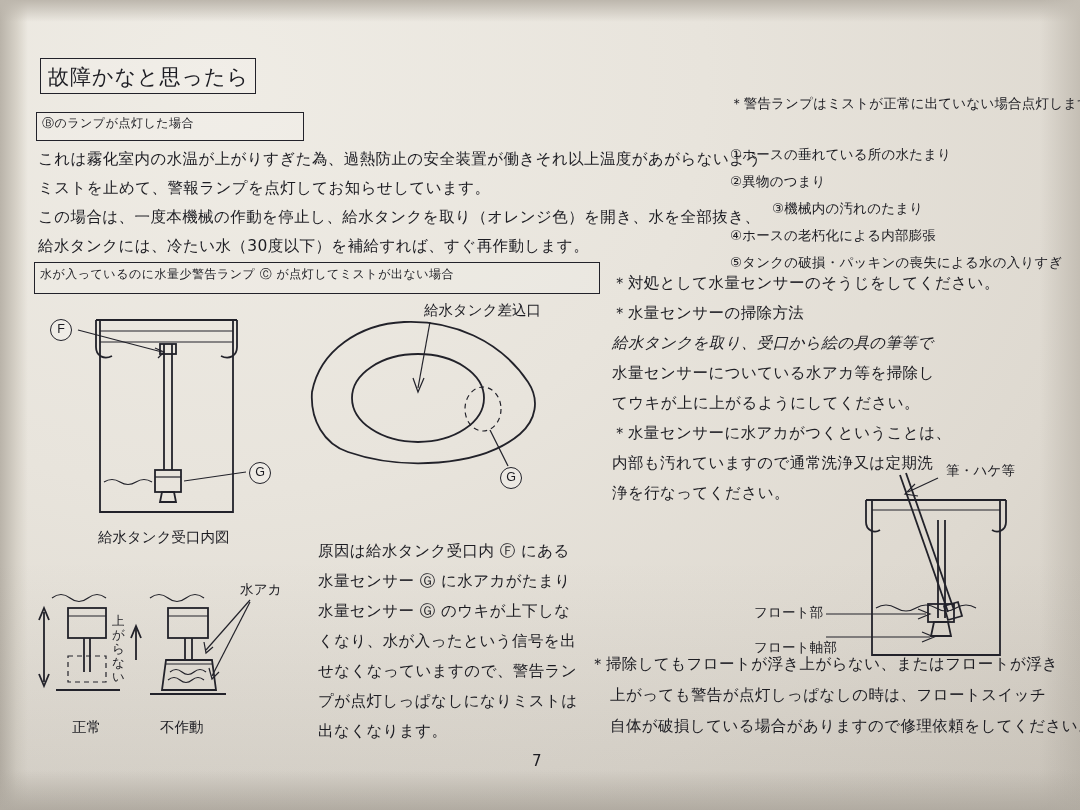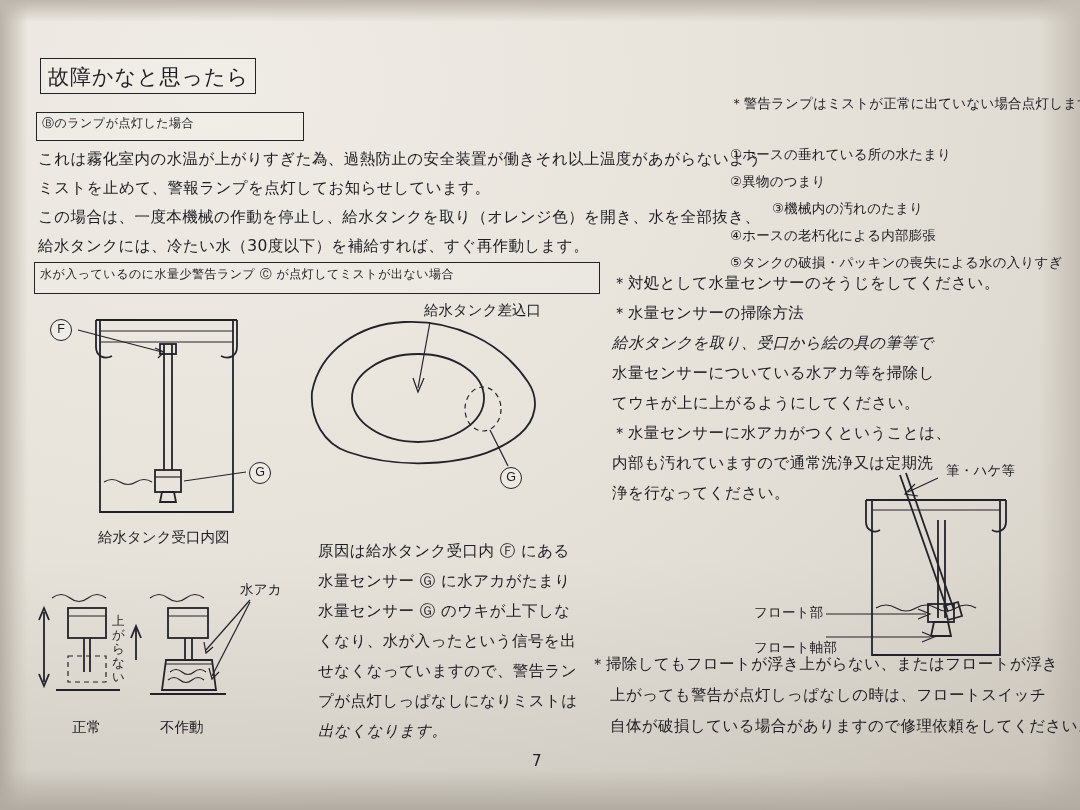--- a/index.html
+++ b/index.html
@@ -167,21 +167,21 @@
 い</div>
   <div class="txt jp cap" style="left:72px;top:717px;">正常</div>
   <div class="txt jp cap" style="left:160px;top:717px;">不作動</div>
 
   <div class="txt jp body" style="left:318px;top:540px;">原因は給水タンク受口内 Ⓕ にある</div>
   <div class="txt jp body" style="left:318px;top:570px;">水量センサー Ⓖ に水アカがたまり</div>
   <div class="txt jp body" style="left:318px;top:600px;">水量センサー Ⓖ のウキが上下しな</div>
   <div class="txt jp body" style="left:318px;top:630px;">くなり、水が入ったという信号を出</div>
   <div class="txt jp body" style="left:318px;top:660px;">せなくなっていますので、警告ラン</div>
   <div class="txt jp body" style="left:318px;top:690px;">プが点灯しっぱなしになりミストは</div>
-  <div class="txt jp body" style="left:318px;top:720px;font-style:italic;">出なくなります。</div>
+  <div class="txt jp body" style="left:318px;top:720px;">出なくなります。</div>
 
   <div class="txt jp body" style="left:612px;top:272px;">＊対処として水量センサーのそうじをしてください。</div>
   <div class="txt jp body" style="left:612px;top:302px;">＊水量センサーの掃除方法</div>
   <div class="txt jp body" style="left:612px;top:332px;font-style:italic;">給水タンクを取り、受口から絵の具の筆等で</div>
   <div class="txt jp body" style="left:612px;top:362px;">水量センサーについている水アカ等を掃除し</div>
   <div class="txt jp body" style="left:612px;top:392px;">てウキが上に上がるようにしてください。</div>
   <div class="txt jp body" style="left:612px;top:422px;text-align:center;">＊水量センサーに水アカがつくということは、</div>
   <div class="txt jp body" style="left:612px;top:452px;">内部も汚れていますので通常洗浄又は定期洗</div>
   <div class="txt jp body" style="left:612px;top:482px;">浄を行なってください。</div>
 

